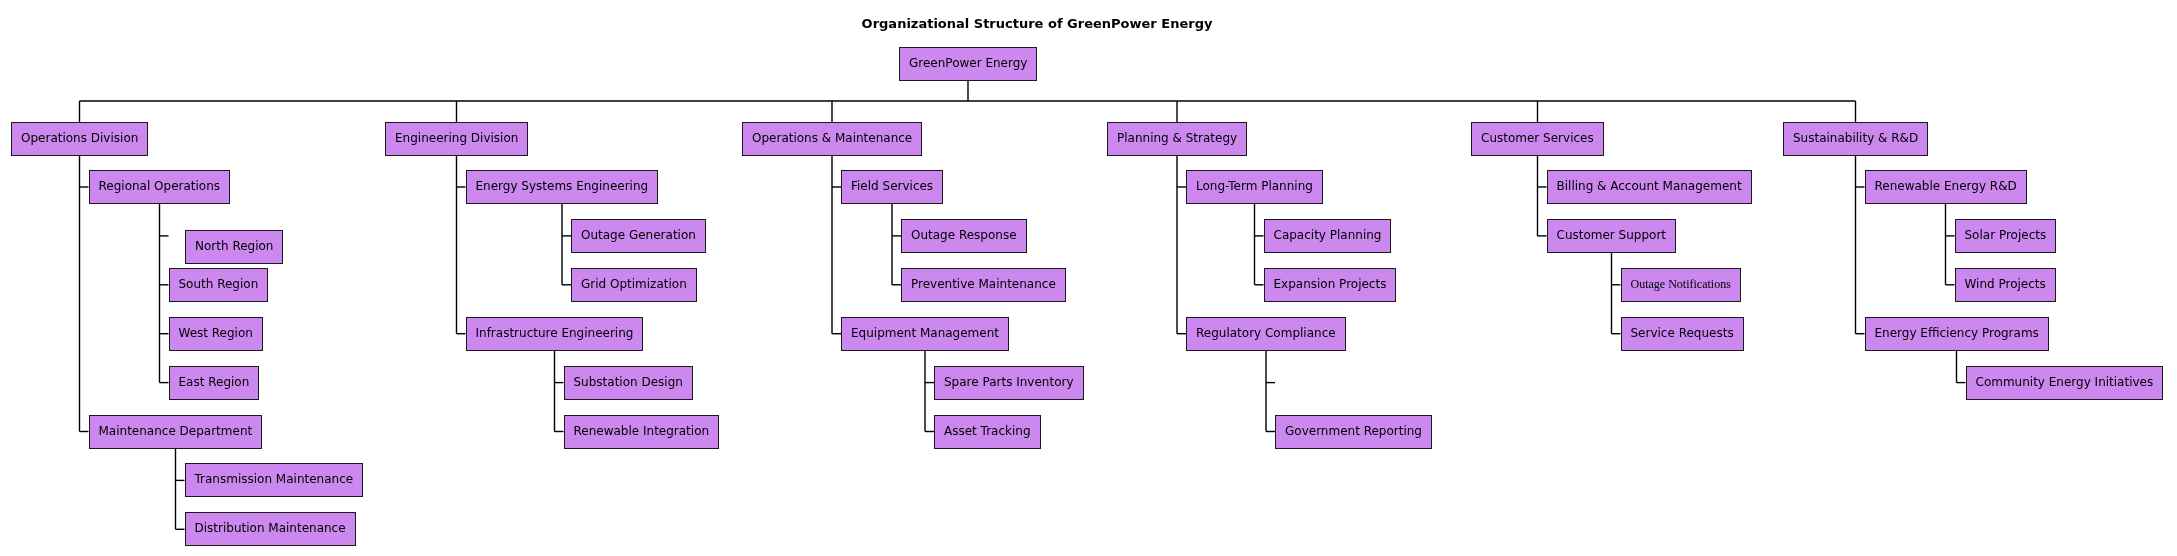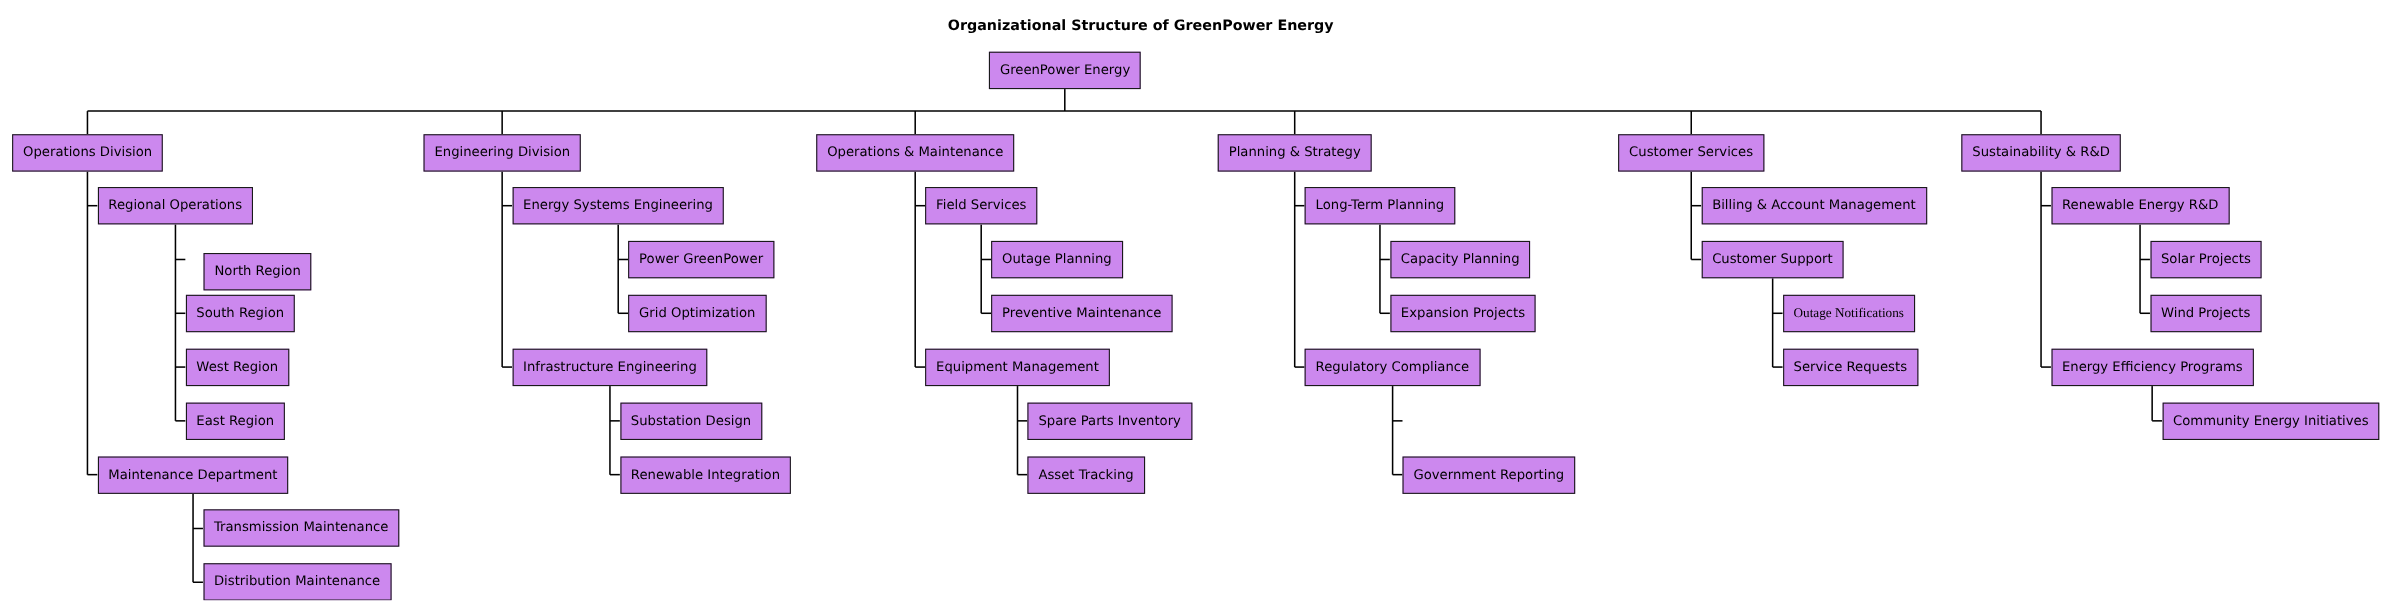--- a/index.html
+++ b/index.html
@@ -115,28 +115,28 @@
     <div class="node" style="left: 88.5px; top: 170px;">Regional Operations</div>
     <div class="node" style="left: 185px; top: 218.9px; margin-top: 11px;">North Region</div>
     <div class="node" style="left: 168.5px; top: 267.8px;">South Region</div>
     <div class="node" style="left: 168.5px; top: 316.7px;">West Region</div>
     <div class="node" style="left: 168.5px; top: 365.6px;">East Region</div>
     <div class="node" style="left: 88.5px; top: 414.5px;">Maintenance Department</div>
     <div class="node" style="left: 184.5px; top: 463.4px;">Transmission Maintenance</div>
     <div class="node" style="left: 184.5px; top: 512.3px;">Distribution Maintenance</div>
     <div class="node" style="left: 385px; top: 122px;">Engineering Division</div>
     <div class="node" style="left: 465.5px; top: 170px;">Energy Systems Engineering</div>
-    <div class="node" style="left: 571px; top: 218.9px;">Power GreenPower</div>
+    <div class="node" style="left: 571px; top: 218.9px;">Outage Generation</div>
     <div class="node" style="left: 571px; top: 267.8px;">Grid Optimization</div>
     <div class="node" style="left: 465.5px; top: 316.7px;">Infrastructure Engineering</div>
     <div class="node" style="left: 563.5px; top: 365.6px;">Substation Design</div>
     <div class="node" style="left: 563.5px; top: 414.5px;">Renewable Integration</div>
     <div class="node" style="left: 742px; top: 122px;">Operations &amp; Maintenance</div>
     <div class="node" style="left: 841px; top: 170px;">Field Services</div>
-    <div class="node" style="left: 901px; top: 218.9px;">Outage Planning</div>
+    <div class="node" style="left: 901px; top: 218.9px;">Outage Response</div>
     <div class="node" style="left: 901px; top: 267.8px;">Preventive Maintenance</div>
     <div class="node" style="left: 841px; top: 316.7px;">Equipment Management</div>
     <div class="node" style="left: 934px; top: 365.6px;">Spare Parts Inventory</div>
     <div class="node" style="left: 934px; top: 414.5px;">Asset Tracking</div>
     <div class="node" style="left: 1107px; top: 122px;">Planning &amp; Strategy</div>
     <div class="node" style="left: 1186px; top: 170px;">Long-Term Planning</div>
     <div class="node" style="left: 1263.5px; top: 218.9px;">Capacity Planning</div>
     <div class="node" style="left: 1263.5px; top: 267.8px;">Expansion Projects</div>
     <div class="node" style="left: 1186px; top: 316.7px;">Regulatory Compliance</div>
     <div class="node" style="left: 1275px; top: 414.5px;">Government Reporting</div>

